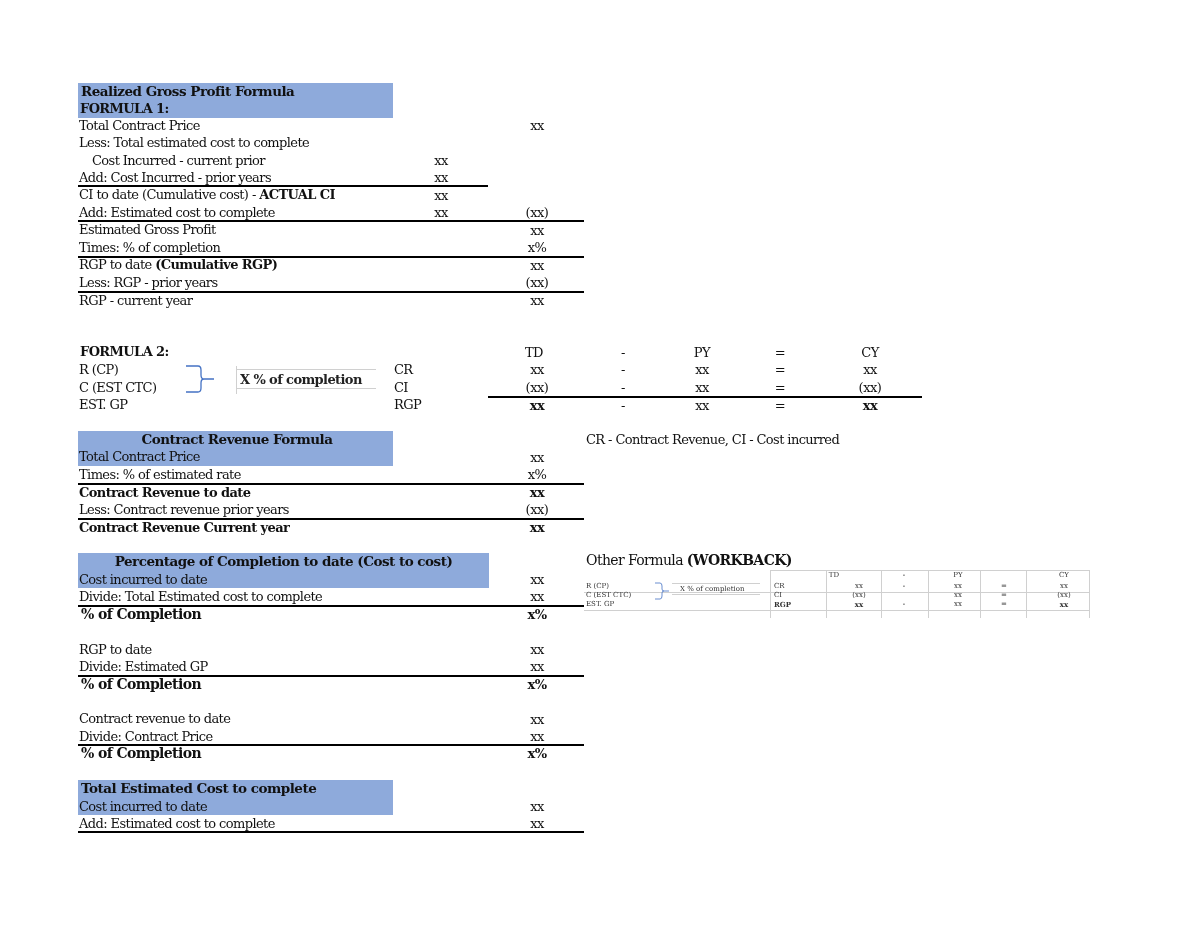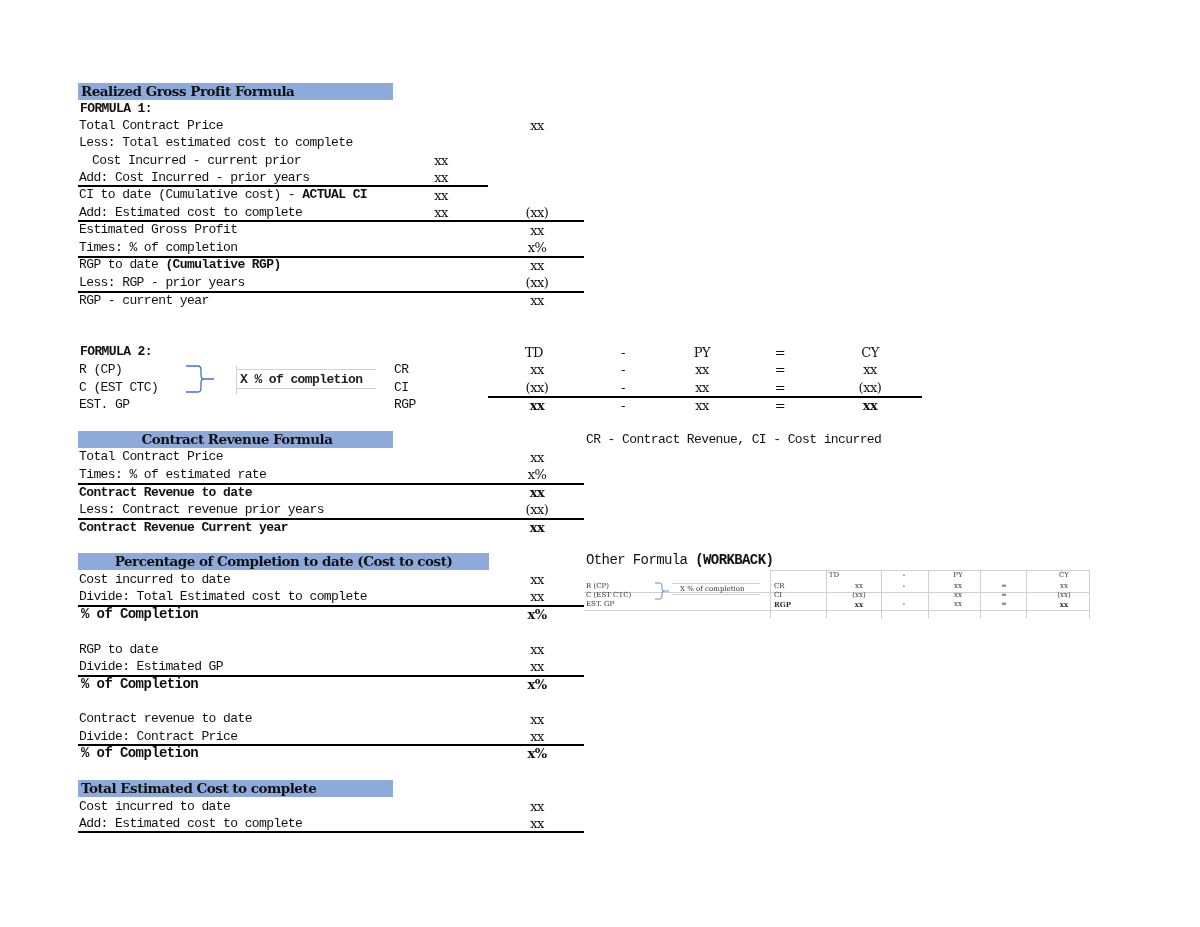--- a/index.html
+++ b/index.html
@@ -1,20 +1,20 @@
 <!DOCTYPE html>
 <html><head>
 <meta charset="utf-8">
 <style>
   html, body { margin:0; padding:0; background:#ffffff; }
   body { width:1200px; height:927px; position:relative; overflow:hidden;
          font-family:"DejaVu Serif","Liberation Serif",serif; color:#111; }
-  .t { position:absolute; font-size:13px; line-height:17px; white-space:nowrap; letter-spacing:-0.6px;font-family:Liberation Mono, monospace; }
+  .t { position:absolute; font-size:13px; line-height:17px; white-space:nowrap; letter-spacing:-0.6px; }
   .b { font-weight:bold; }
-  .hdr { position:absolute; background:#8eaadb; height:17px; font-size:13.5px; line-height:17px; font-weight:bold; padding-left:3px; box-sizing:border-box; letter-spacing:-0.5px; }
+  .hdr { position:absolute; background:#8eaadb; height:35px; font-size:13.5px; line-height:17px; font-weight:bold; padding-left:3px; box-sizing:border-box; letter-spacing:-0.5px; }
   .ctr { text-align:center; }
   .line { position:absolute; height:2px; background:#000; }
   .v { position:absolute; font-size:13px; line-height:17px; text-align:center; width:40px; letter-spacing:-0.5px; }
   .mini { position:absolute; font-size:7px; line-height:9px; white-space:nowrap; color:#333; }
   .gridline { position:absolute; background:#d0d0d0; }
 </style>
 </head>
 <body>
 
 <div class="hdr" style="left:78px;top:83px;width:315px;">Realized Gross Profit Formula</div>

